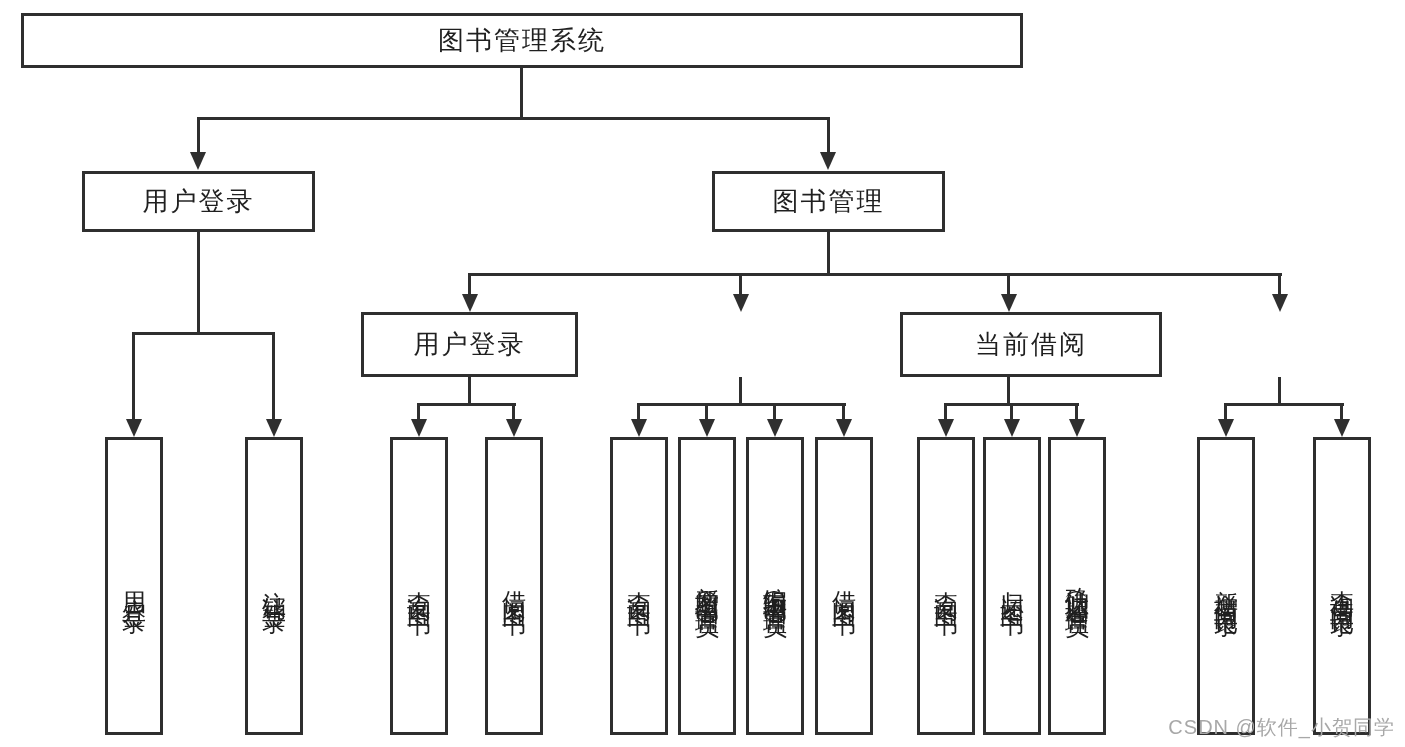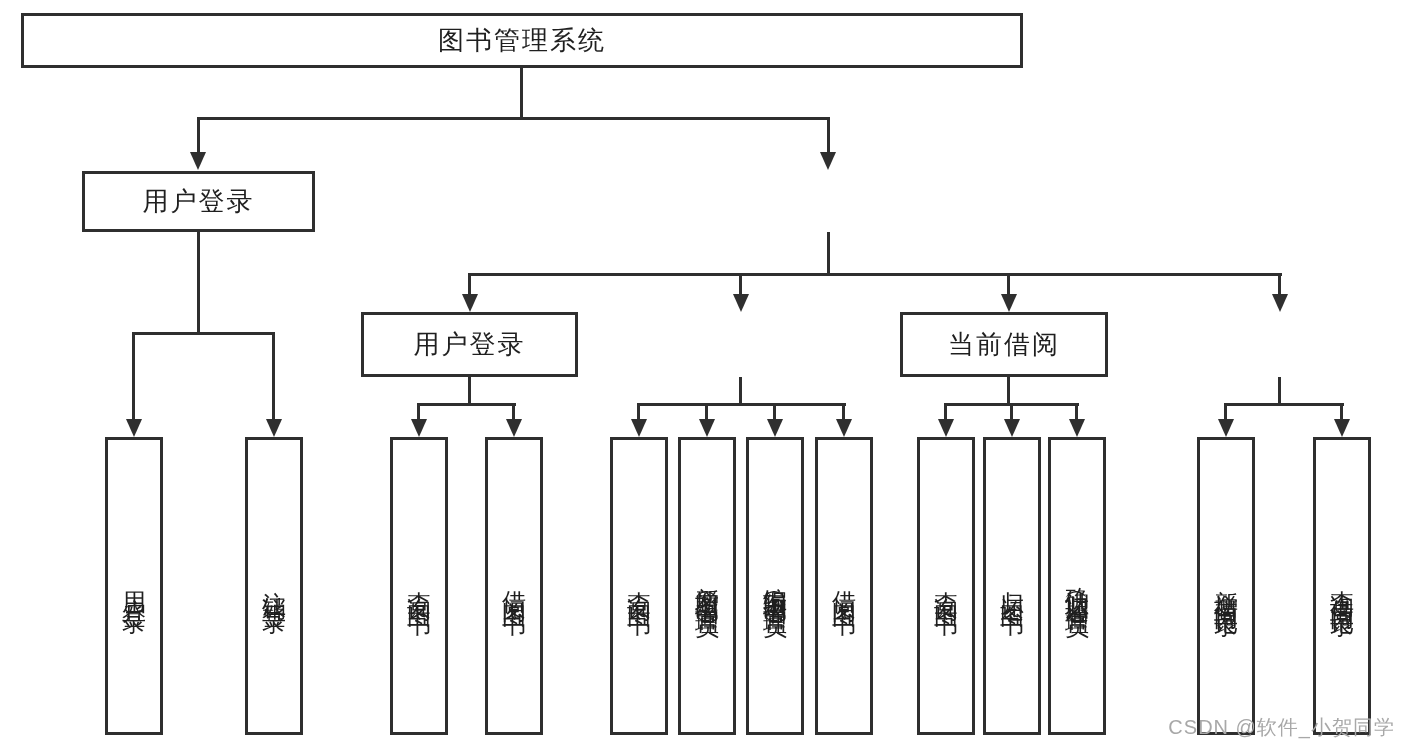--- a/index.html
+++ b/index.html
@@ -63,25 +63,26 @@
 </style>
 </head>
 <body>
 
 <div class="stage">
 
   <div class="box" style="left:21px;top:13px;width:1002px;height:55px">图书管理系统</div>
 
   <div class="box" style="left:82px;top:171px;width:233px;height:61px">用户登录</div>
 
+  <div class="box" style="left:712px;top:171px;width:233px;height:61px">图书管理</div>
 
   <div class="box" style="left:361px;top:312px;width:217px;height:65px">用户登录</div>
 
 
-  <div class="box" style="left:900px;top:312px;width:208px;height:65px">当前借阅</div>
+  <div class="box" style="left:900px;top:312px;width:262px;height:65px">当前借阅</div>
 
 
   <div class="box vbox" style="left:105px;top:437px;width:58px;height:298px">用户登录</div>
 
   <div class="box vbox" style="left:245px;top:437px;width:58px;height:298px">注销登录</div>
 
   <div class="box vbox" style="left:390px;top:437px;width:58px;height:298px">查询图书</div>
 
   <div class="box vbox" style="left:485px;top:437px;width:58px;height:298px">借阅图书</div>
 

